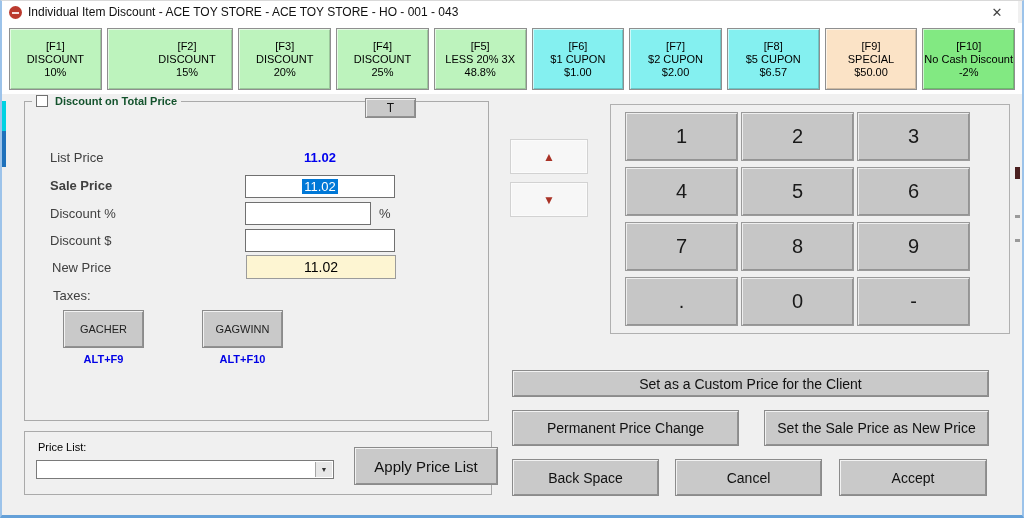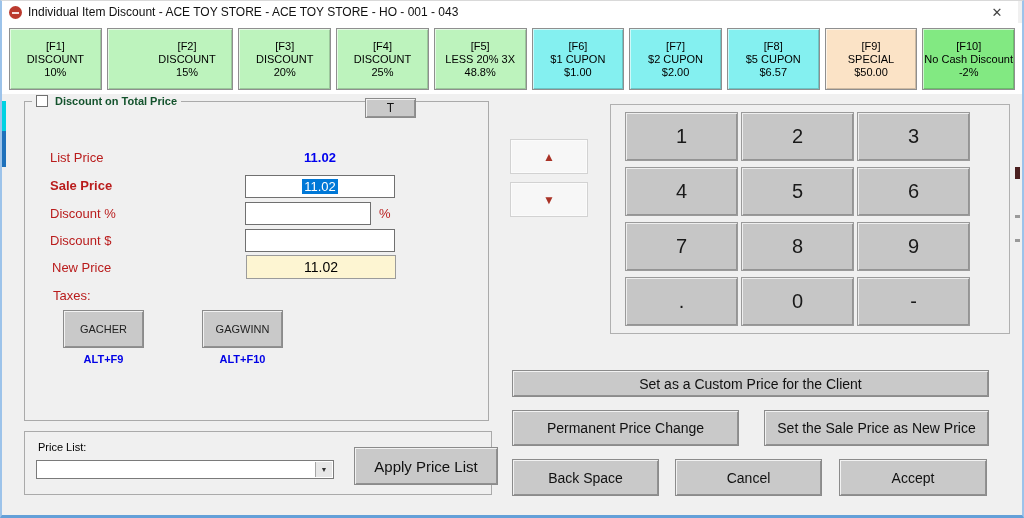--- a/index.html
+++ b/index.html
@@ -24,21 +24,21 @@
   .fkey { flex:1 1 0; height:62px; border:1px solid #8f8f8f;
     box-shadow:inset 1px 1px 0 rgba(255,255,255,.6), inset -1px -1px 0 rgba(0,0,0,.18);
     display:flex; flex-direction:column; align-items:center; justify-content:center;
     font-size:11px; line-height:13px; color:#000; text-align:center; cursor:default; }
   .gb { position:absolute; border:1px solid #aaaaaa; background:transparent; }
   
   .btn3d { position:absolute; background:#c9c9c9; border:1px solid #8b8b8b;
     box-shadow:inset 1px 1px 0 rgba(255,255,255,.75), inset -1px -1px 0 rgba(0,0,0,.28);
     display:flex; align-items:center; justify-content:center; color:#111; cursor:default; }
   
-  .flabel { position:absolute; font-size:13px; color:#b91c1c; white-space:nowrap; }
+  .flabel { position:absolute; font-size:13px; color:#404040; white-space:nowrap; }
   .bold { font-weight:bold; }
   .field { position:absolute; background:#fff; border:1px solid #707070; display:flex; align-items:center; justify-content:center; font-size:13px; }
   .field input { width:100%; height:100%; border:none; outline:none; background:transparent; font-size:13px; font-family:inherit; }
   .sel { background:#0078d7; color:#fff; padding:0 2px; }
   .value-blue { position:absolute; font-size:13px; font-weight:bold; text-align:center; }
   .newprice { position:absolute; border:1px solid #9b9b9b; display:flex; align-items:center; justify-content:center; font-size:14px; color:#000; }
   .shortcut { position:absolute; font-size:11px; font-weight:bold; text-align:center; }
   .checkbox-row { position:absolute; left:30px; top:94px; background:#f0f0f0; padding:0 4px; display:flex; align-items:center; gap:7px; }
   .checkbox { width:12px; height:12px; background:#fff; border:1px solid #707070; }
   .cb-label { font-size:11px; font-weight:bold; color:#14532d; white-space:nowrap; }

